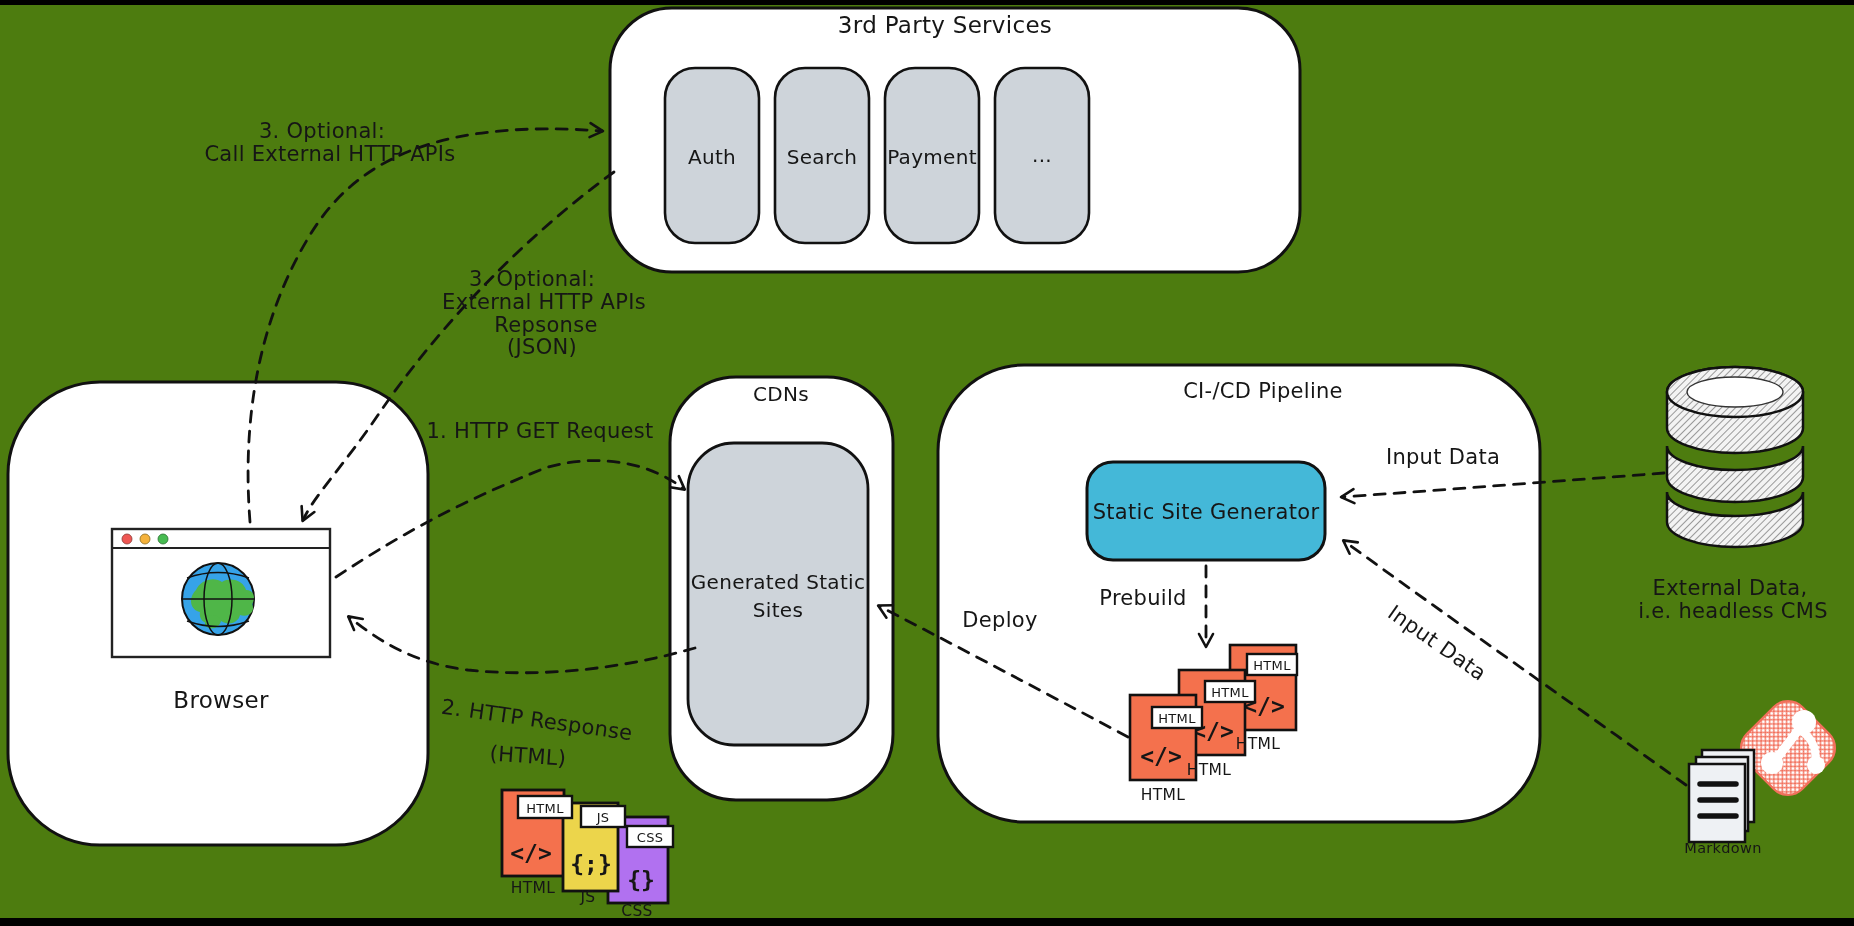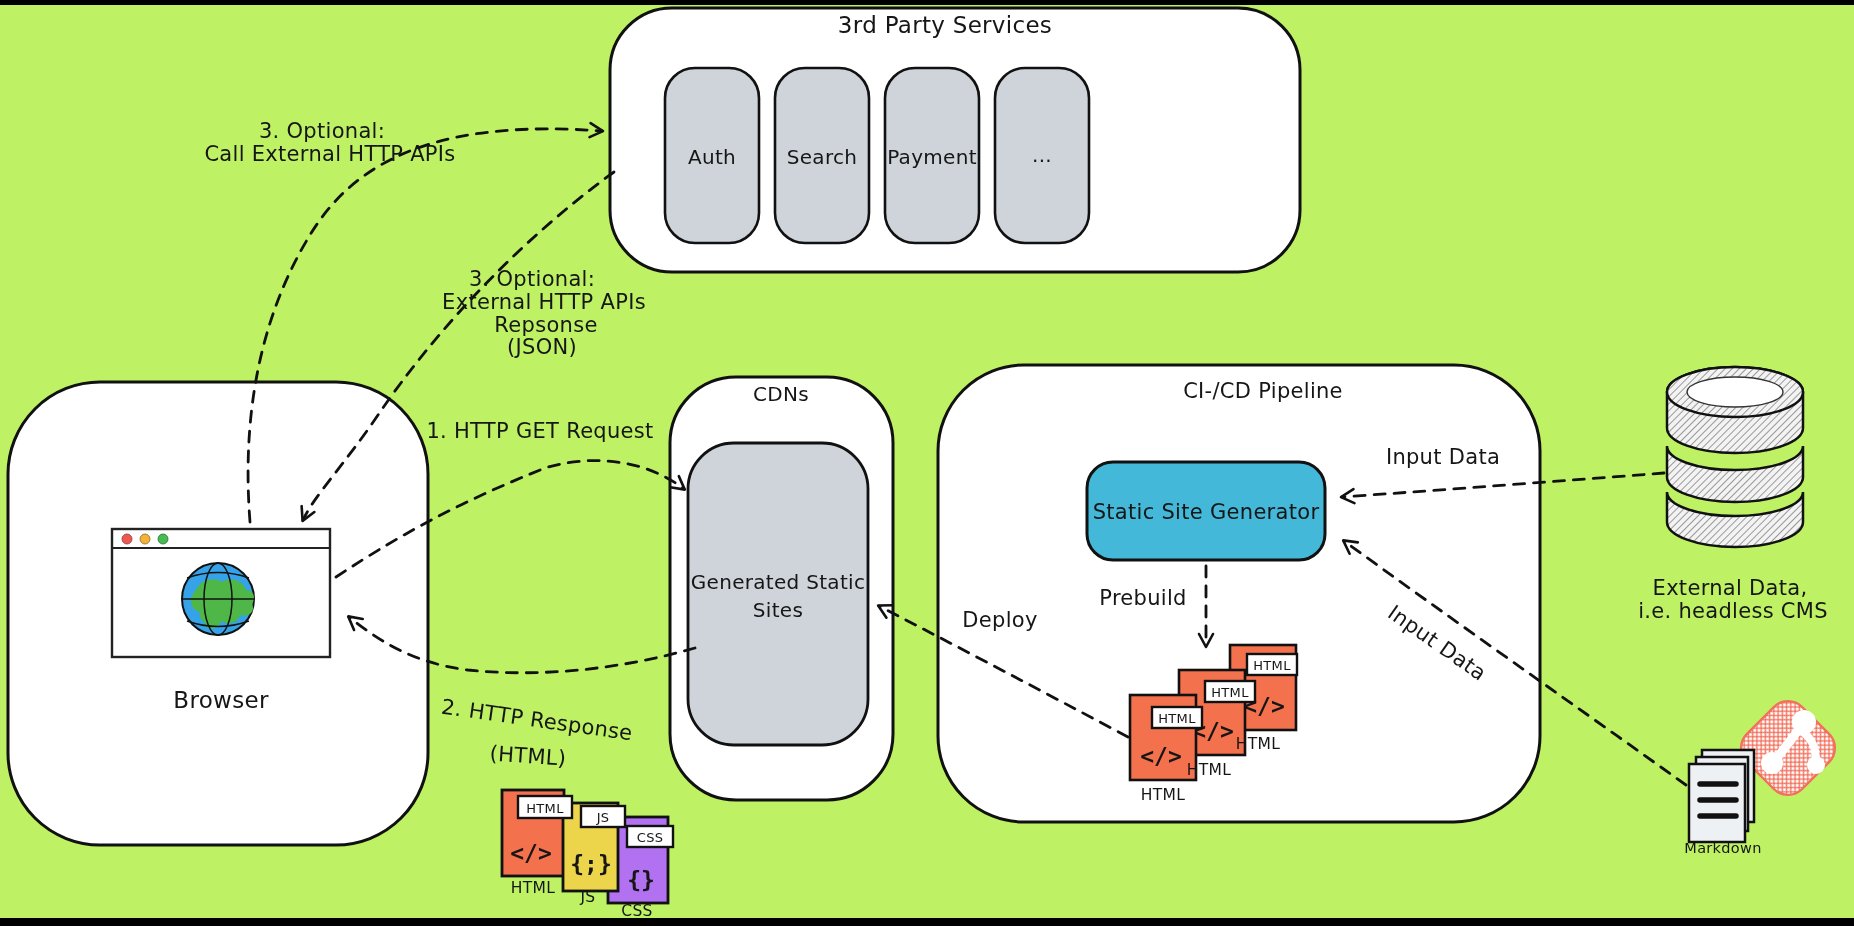--- a/index.html
+++ b/index.html
@@ -1,16 +1,16 @@
 <!DOCTYPE html>
 <html><head>
 <meta charset="utf-8">
 <style>
   html,body{margin:0;padding:0;background:#fff;}
-  #stage{position:relative;width:1854px;height:926px;background:#bef264;overflow:hidden;}
+  #stage{position:relative;width:1854px;height:926px;background:#4d7c0f;overflow:hidden;}
   svg{position:absolute;left:0;top:0;}
   text{font-family:"DejaVu Sans",sans-serif;fill:#161616;text-anchor:middle;dominant-baseline:central;letter-spacing:.3px;}
   .fs13{font-size:13px}.fs14{font-size:14.5px}.fs15{font-size:15.5px}
   .fs20{font-size:20px}.fs21{font-size:21px}.fs23{font-size:23px}
   .glyph{font-family:"DejaVu Sans Mono",monospace;font-weight:bold;letter-spacing:0;}
   .box{fill:#fff;stroke:#111;stroke-width:3;}
   .dash{fill:none;stroke:#111;stroke-width:2.8;stroke-dasharray:11 9;stroke-linecap:round;}
 </style>
 </head>
 <body>

